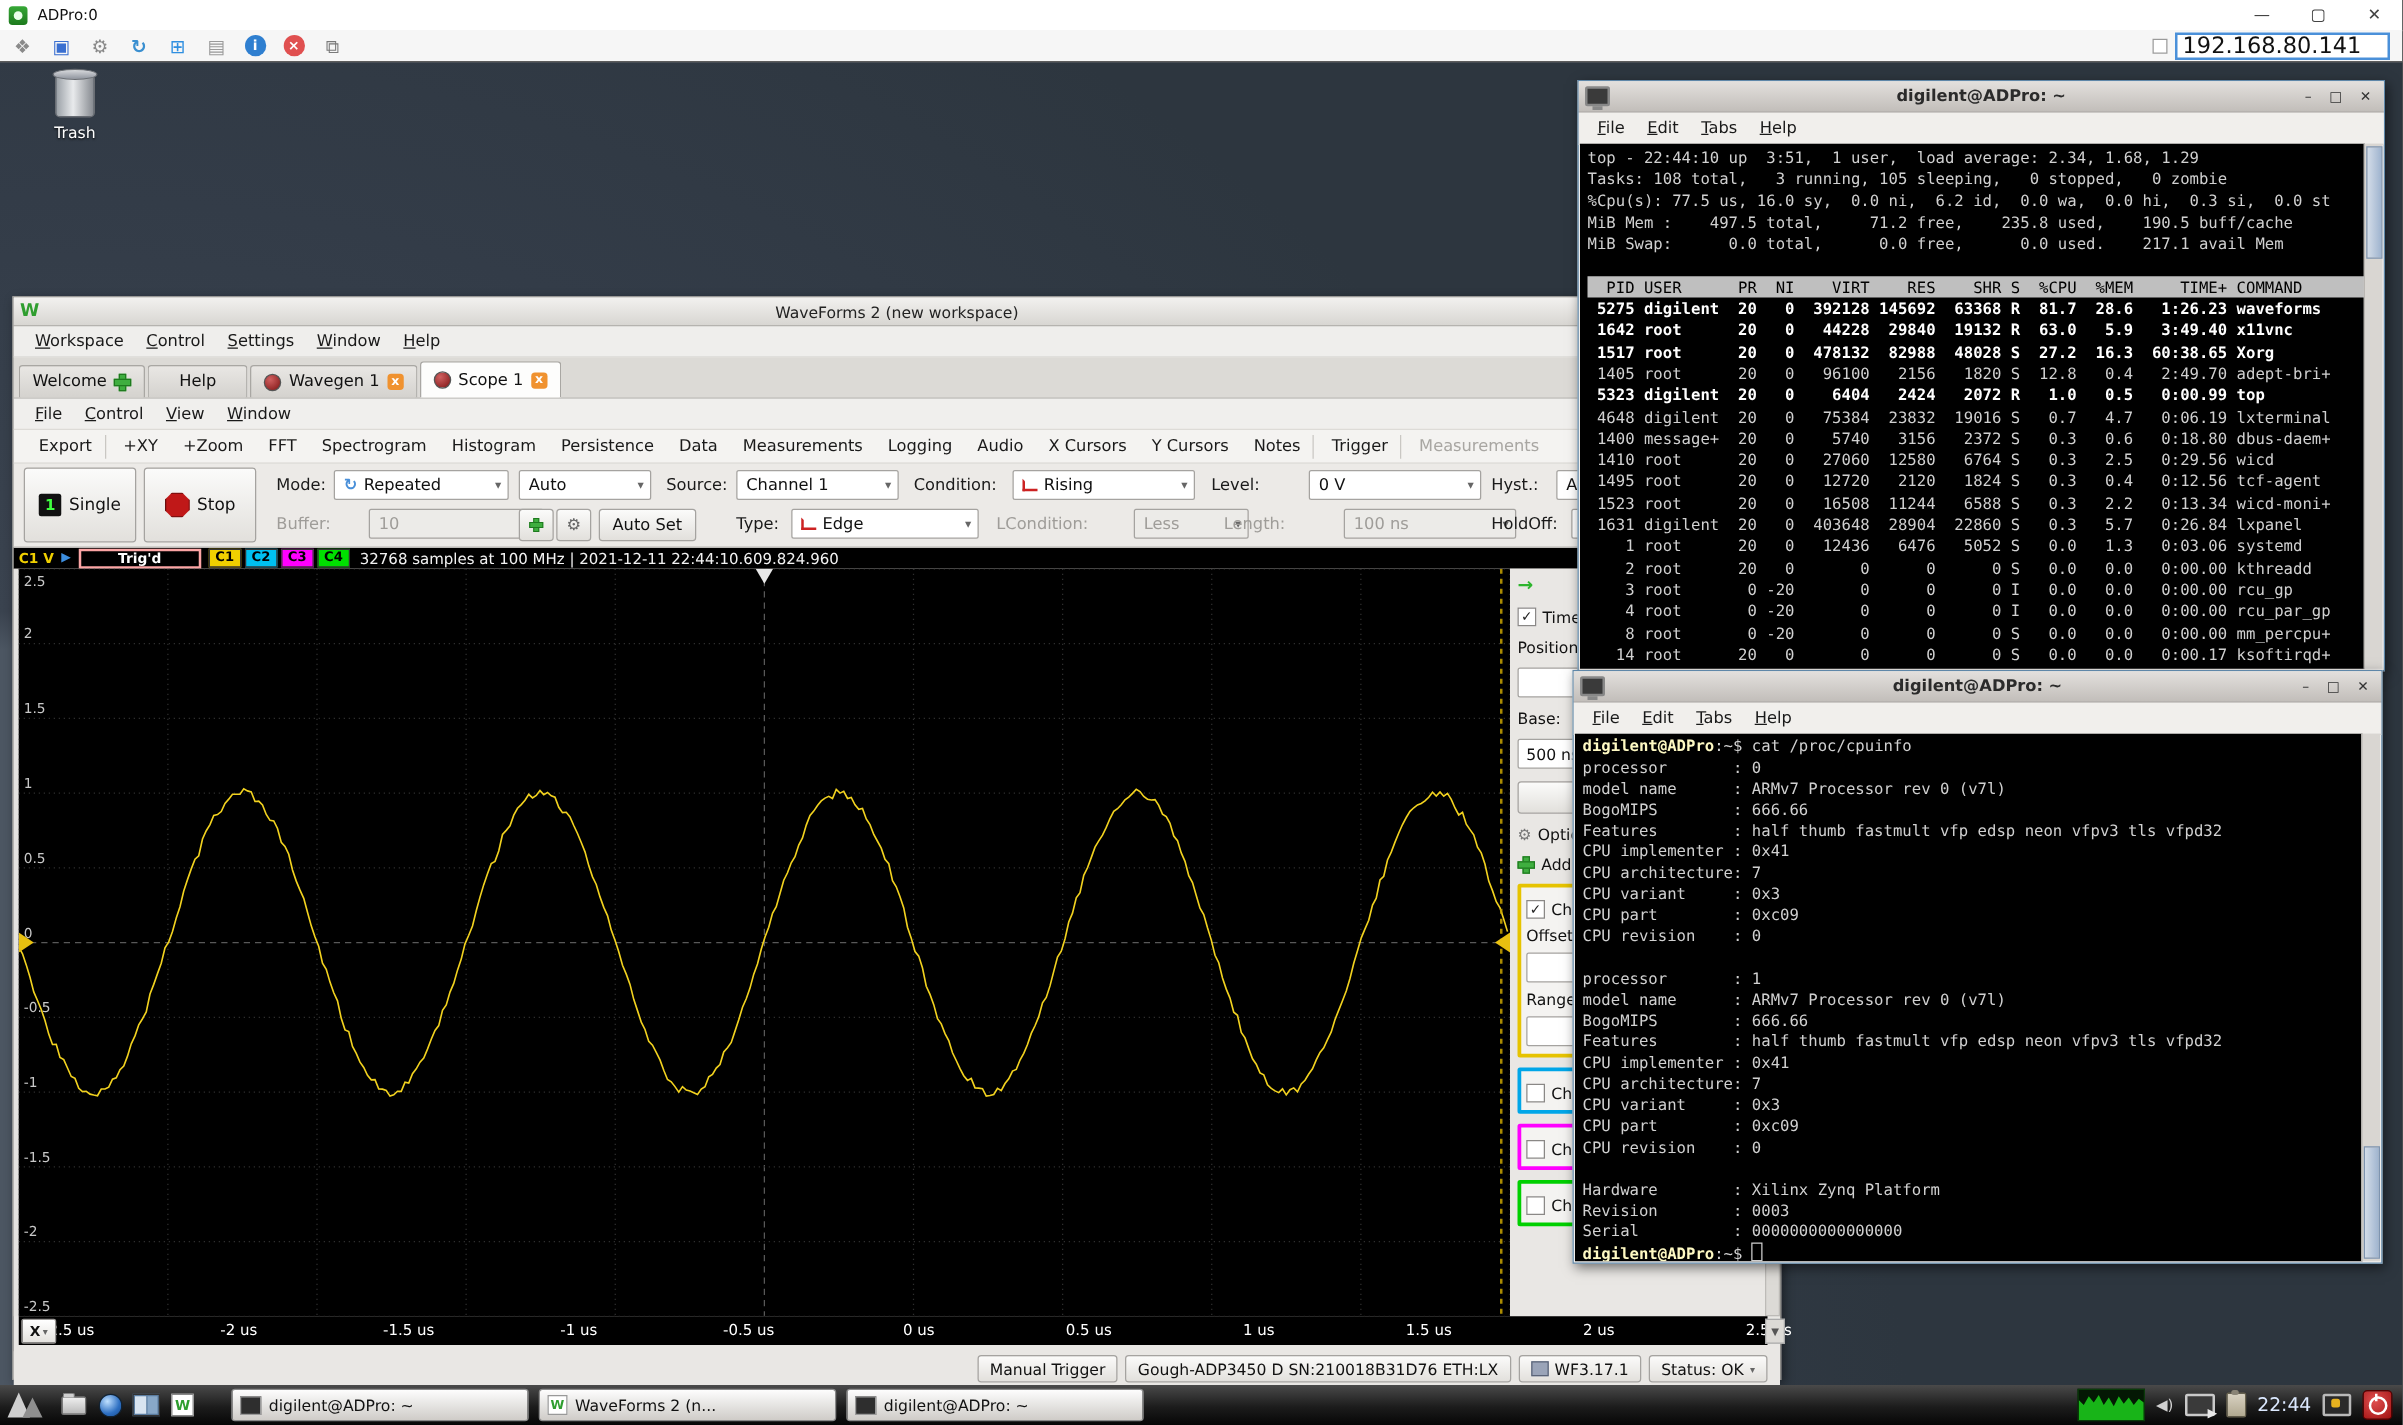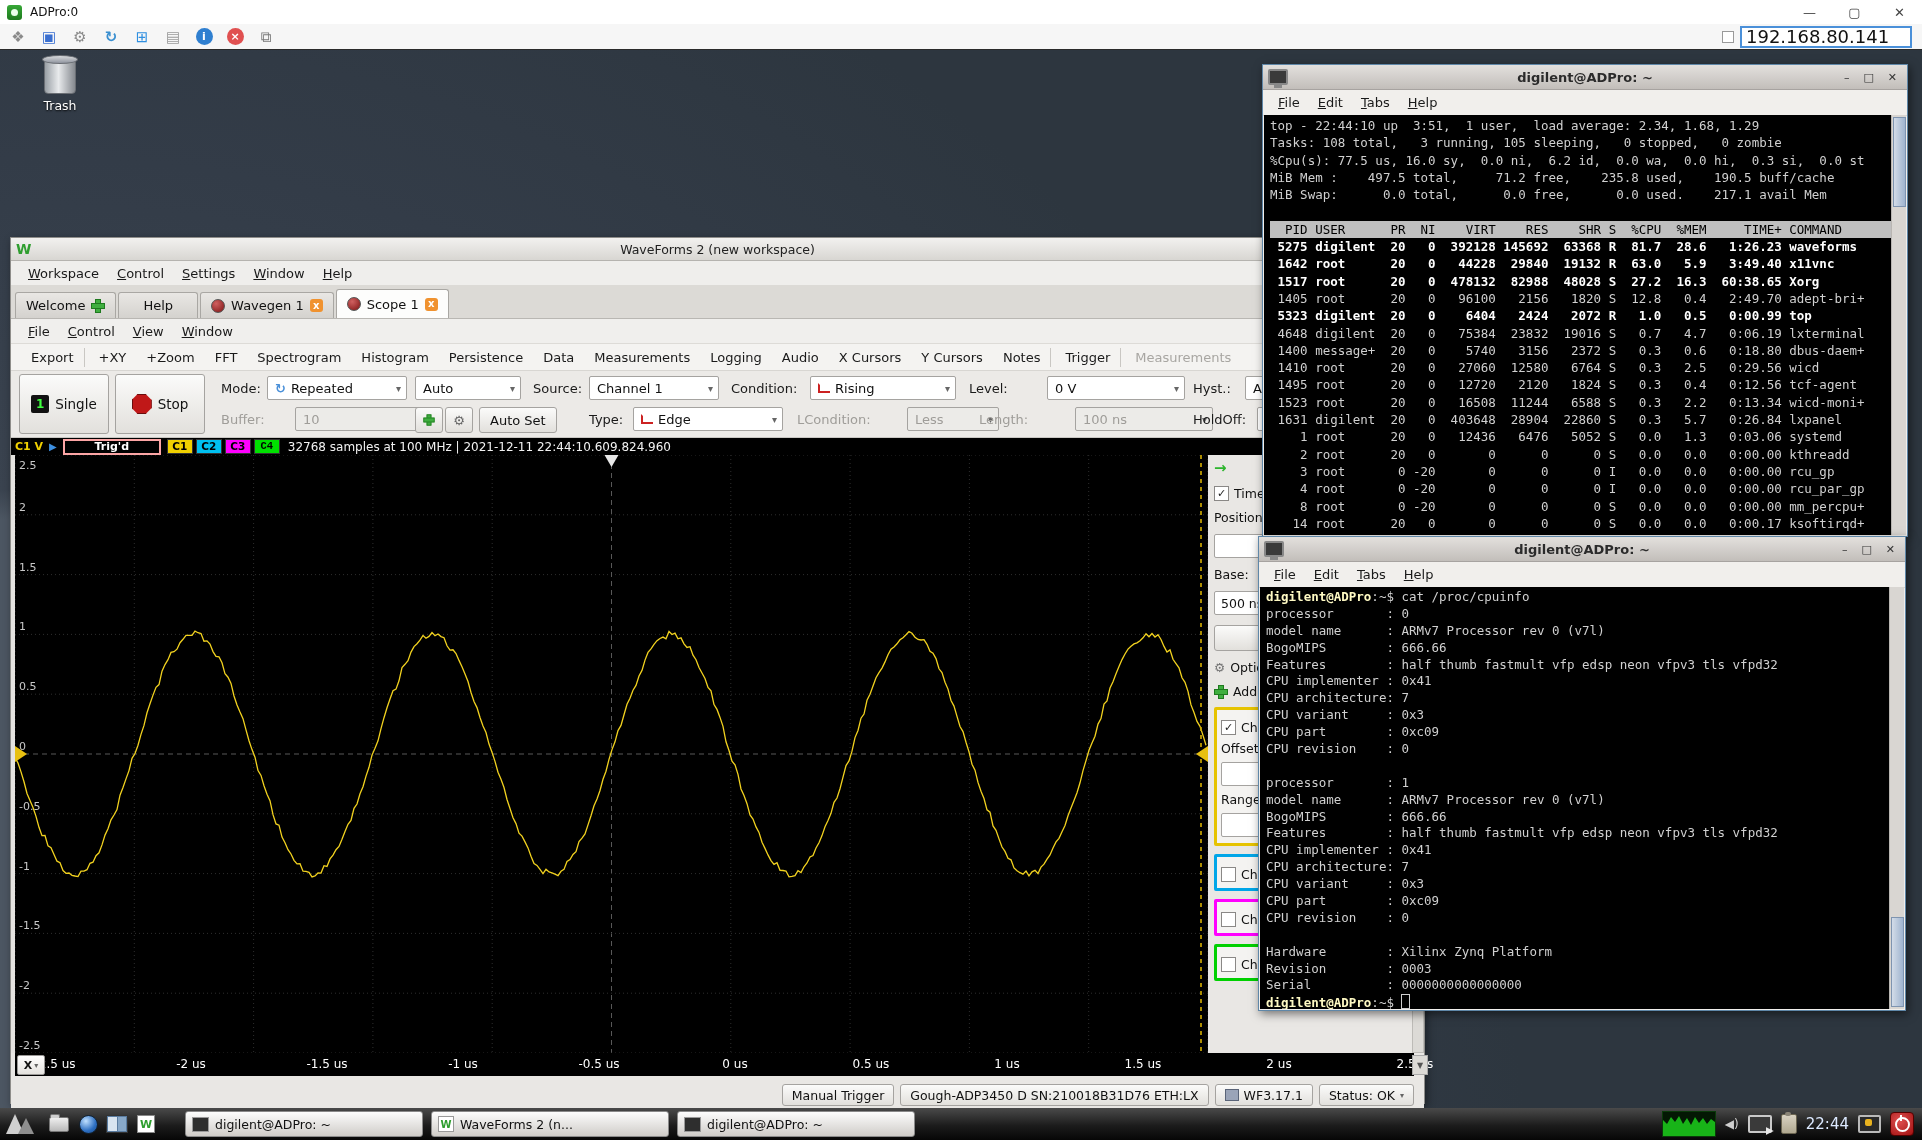--- a/index.html
+++ b/index.html
@@ -365,21 +365,21 @@
     </div>
 
     <div class="scope-status">
       <span class="axis-tag">C1 V</span>
       <span class="blue-arrow">▶</span>
       <span class="trig-box">Trig'd</span>
       <span id="chan-chips" style="display:flex;gap:3px;">
           <span class="chan-chip" style="background: rgb(240, 208, 0);">C1</span>
           <span class="chan-chip" style="background: rgb(0, 192, 240);">C2</span>
           <span class="chan-chip" style="background: rgb(255, 0, 255);">C3</span>
-          <span class="chan-chip" style="background: rgb(0, 224, 0); font-family: Liberation Mono, monospace;">C4</span>
+          <span class="chan-chip" style="background: rgb(0, 224, 0);">C4</span>
         </span>
       <span class="status-info">32768 samples at 100 MHz | 2021-12-11 22:44:10.609.824.960</span>
       <span class="status-icons">
         <span class="mag">
             <span class="mnum">1</span>
           </span>
         <span class="sicon">↖</span>
         <span class="sicon">⊢</span>
         <span class="sicon">⊢</span>
         <span class="mag"></span>

